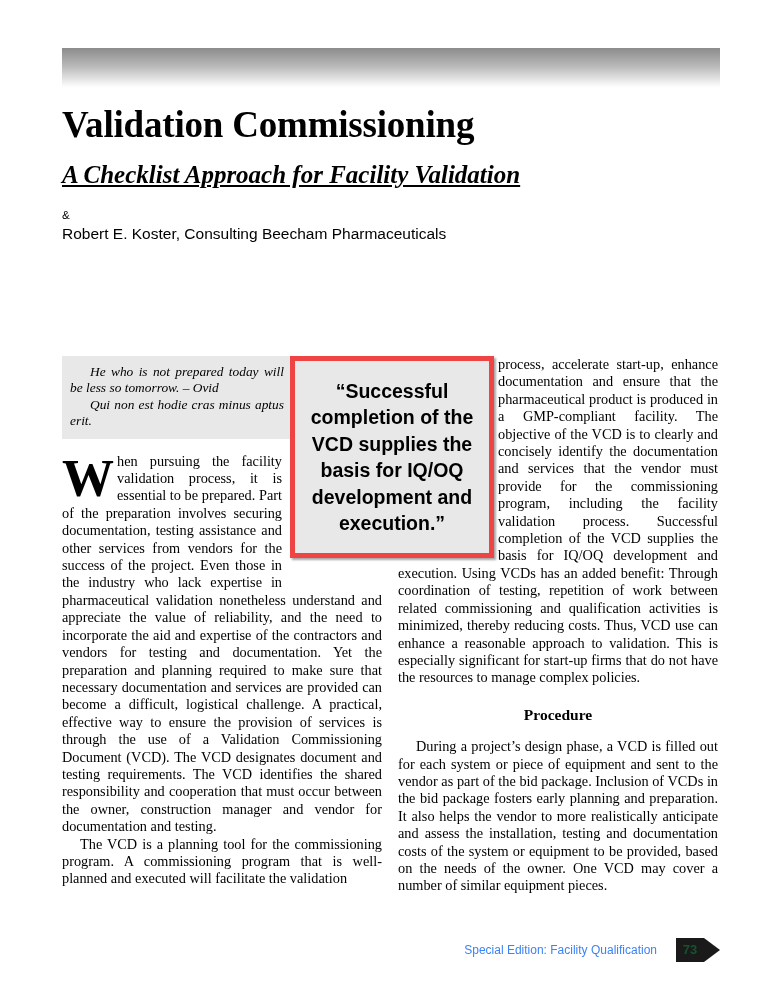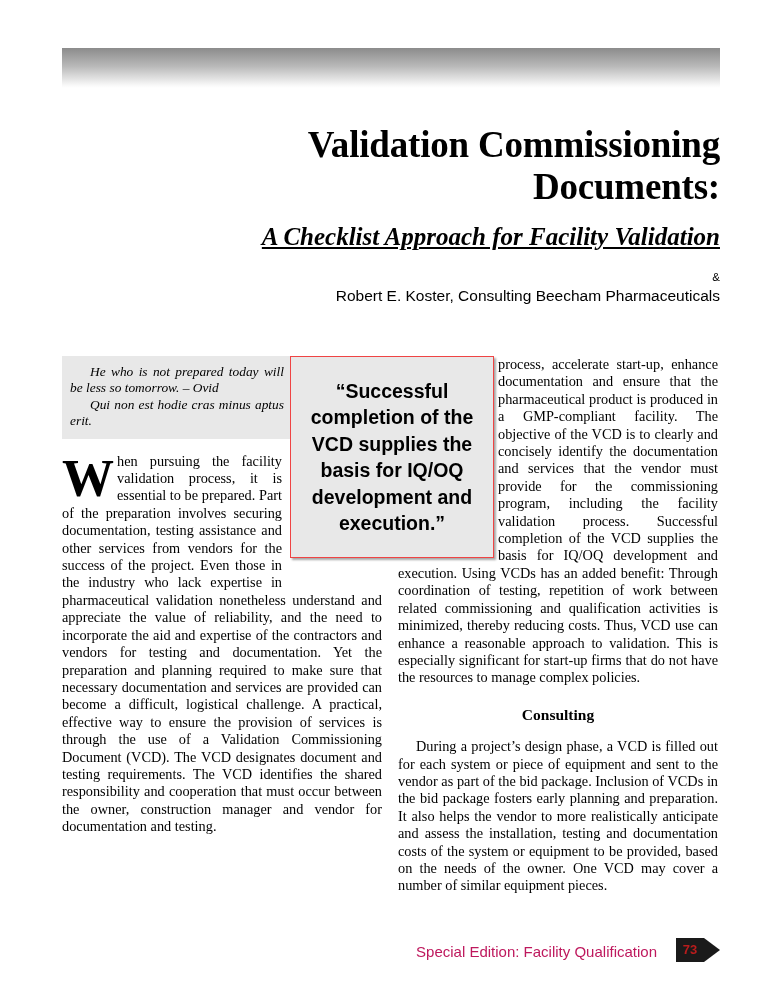--- a/index.html
+++ b/index.html
@@ -30,23 +30,23 @@
     top: 48px;
     width: 658px;
     height: 40px;
     background: linear-gradient(to bottom, #8b8b8b 0%, #9d9d9d 18%, #b8b8b8 45%, #dcdcdc 72%, #f7f7f7 92%, #ffffff 100%);
   }
 
   
   .title-block {
     position: absolute;
     left: 62px;
-    top: 124px;
+    top: 104px;
     width: 658px;
-    text-align: right;
+    text-align: left;
   }
   .doc-title {
     font-family: "Liberation Serif", "DejaVu Serif", serif;
     font-weight: bold;
     font-size: 37px;
     line-height: 42px;
     letter-spacing: -0.2px;
     margin: 0;
   }
   .doc-subtitle {
@@ -105,21 +105,21 @@
 
   
   .pullquote {
     position: absolute;
     left: 290px;
     top: 356px;
     width: 204px;
     height: 202px;
     box-sizing: border-box;
     background: #e8e8e8;
-    border: 1px solid #ef4444;
+    border: 5px solid #ef4444;
     box-shadow: 2px 2px 2px rgba(0,0,0,0.35);
     font-family: "Liberation Sans", "DejaVu Sans", sans-serif;
     font-weight: bold;
     font-size: 19.5px;
     line-height: 26.5px;
     text-align: center;
     display: flex;
     align-items: center;
     justify-content: center;
     padding: 4px 8px;
@@ -166,22 +166,22 @@
     left: 62px;
     top: 938px;
     width: 658px;
     height: 30px;
   }
   .footer-text {
     position: absolute;
     right: 63px;
     top: 5px;
     font-family: "Liberation Sans", "DejaVu Sans", sans-serif;
-    font-size: 15px;
-    color: #be185d;
+    font-size: 12px;
+    color: #3b82f6;
     white-space: nowrap;
   }
   .page-flag {
     position: absolute;
     right: 0;
     top: 0;
     width: 44px;
     height: 24px;
   }
   .page-flag-body {
@@ -199,37 +199,36 @@
     border-bottom: 12px solid transparent;
     border-left: 16px solid #1a1a1a;
   }
   .page-flag-num {
     position: absolute;
     left: 0; top: 0;
     width: 28px;
     height: 24px;
     line-height: 24px;
     text-align: center;
-    color: #b91c1c;
+    color: #14532d;
     font-family: "Liberation Sans", "DejaVu Sans", sans-serif;
     font-weight: bold;
     font-size: 13px;
   }
 </style>
 </head>
 <body>
 
 <div class="page">
 
   <div class="top-banner"></div>
 
   <div class="title-block">
     <div class="doc-title">
       <div>Validation Commissioning</div>
-      <div>Documents:</div>
     </div>
     <div class="doc-subtitle">A Checklist Approach for Facility Validation</div>
     <div class="byline">
       <span class="amp">&amp;</span>
       <div>Robert E. Koster, Consulting Beecham Pharmaceuticals</div>
     </div>
   </div>
 
   <div class="pullquote">
     <div class="pullquote-inner">“Successful completion of the VCD supplies the basis for IQ/OQ development and execution.”</div>
@@ -238,27 +237,28 @@
   <div class="col col-left">
 
     <div class="epigraph">
       <p>He who is not prepared today will be less so tomorrow. – Ovid</p>
       <p>Qui non est hodie cras minus aptus erit.</p>
     </div>
 
     <div class="shim-left"></div>
     <p class="dropcap">When pursuing the facility validation process, it is essential to be prepared. Part of the preparation involves securing documentation, testing assistance and other services from vendors for the success of the project. Even those in the industry who lack expertise in pharmaceutical validation nonetheless understand and appreciate the value of reliability, and the need to incorporate the aid and expertise of the contractors and vendors for testing and documentation. Yet the preparation and planning required to make sure that necessary documentation and services are provided can become a difficult, logistical challenge. A practical, effective way to ensure the provision of services is through the use of a Validation Commissioning Document (VCD). The VCD designates document and testing requirements. The VCD identifies the shared responsibility and cooperation that must occur between the owner, construction manager and vendor for documentation and testing.</p>
 
+    <p class="p-indent">The VCD is a planning tool for the commissioning program. A commissioning program that is well-planned and executed will facilitate the validation</p>
   </div>
 
   <div class="col col-right">
     <div class="shim-right"></div>
     <p>process, accelerate start-up, enhance documentation and ensure that the pharmaceutical product is produced in a GMP-compliant facility. The objective of the VCD is to clearly and concisely identify the documentation and services that the vendor must provide for the commissioning program, including the facility validation process. Successful completion of the VCD supplies the basis for IQ/OQ development and execution. Using VCDs has an added benefit: Through coordination of testing, repetition of work between related commissioning and qualification activities is minimized, thereby reducing costs. Thus, VCD use can enhance a reasonable approach to validation. This is especially significant for start-up firms that do not have the resources to manage complex policies.</p>
 
-    <div class="section-head">Consulting</div>
+    <div class="section-head">Procedure</div>
     <p class="p-indent">During a project’s design phase, a VCD is filled out for each system or piece of equipment and sent to the vendor as part of the bid package. Inclusion of VCDs in the bid package fosters early planning and preparation. It also helps the vendor to more realistically anticipate and assess the installation, testing and documentation costs of the system or equipment to be provided, based on the needs of the owner. One VCD may cover a number of similar equipment pieces.</p>
   </div>
 
   <div class="footer">
     <div class="footer-text">Special Edition: Facility Qualification</div>
     <div class="page-flag">
       <div class="page-flag-body"></div>
       <div class="page-flag-point"></div>
       <div class="page-flag-num">73</div>
     </div>

